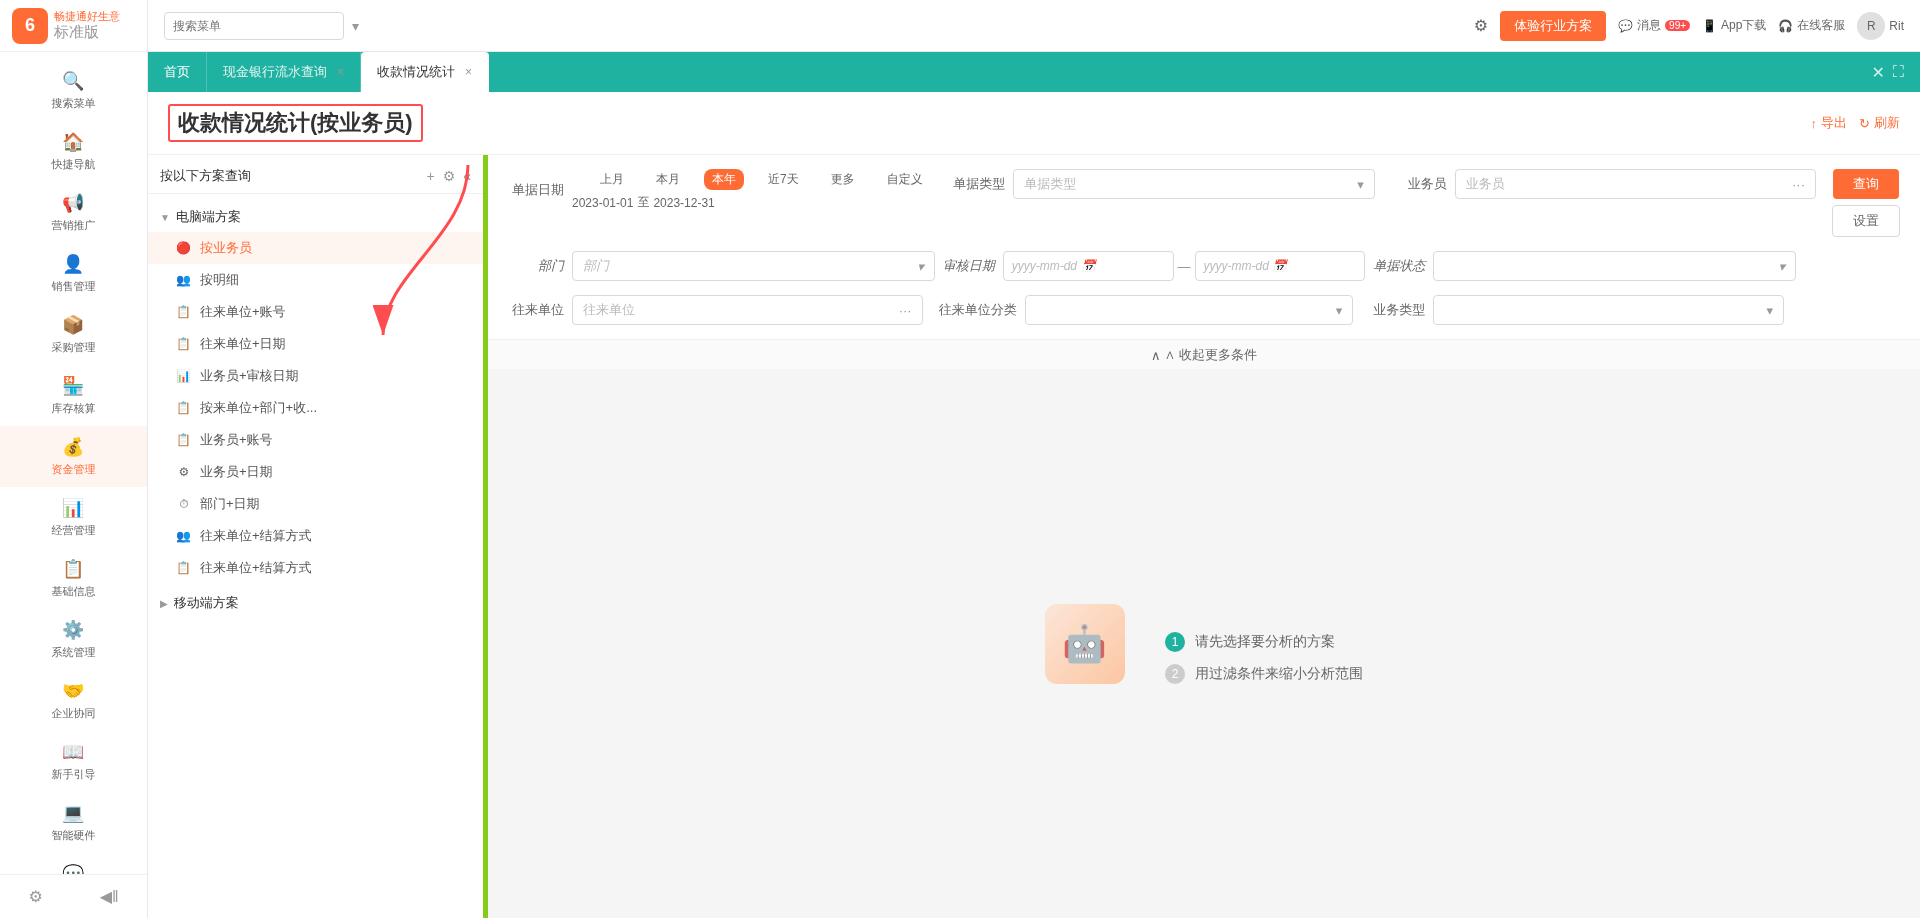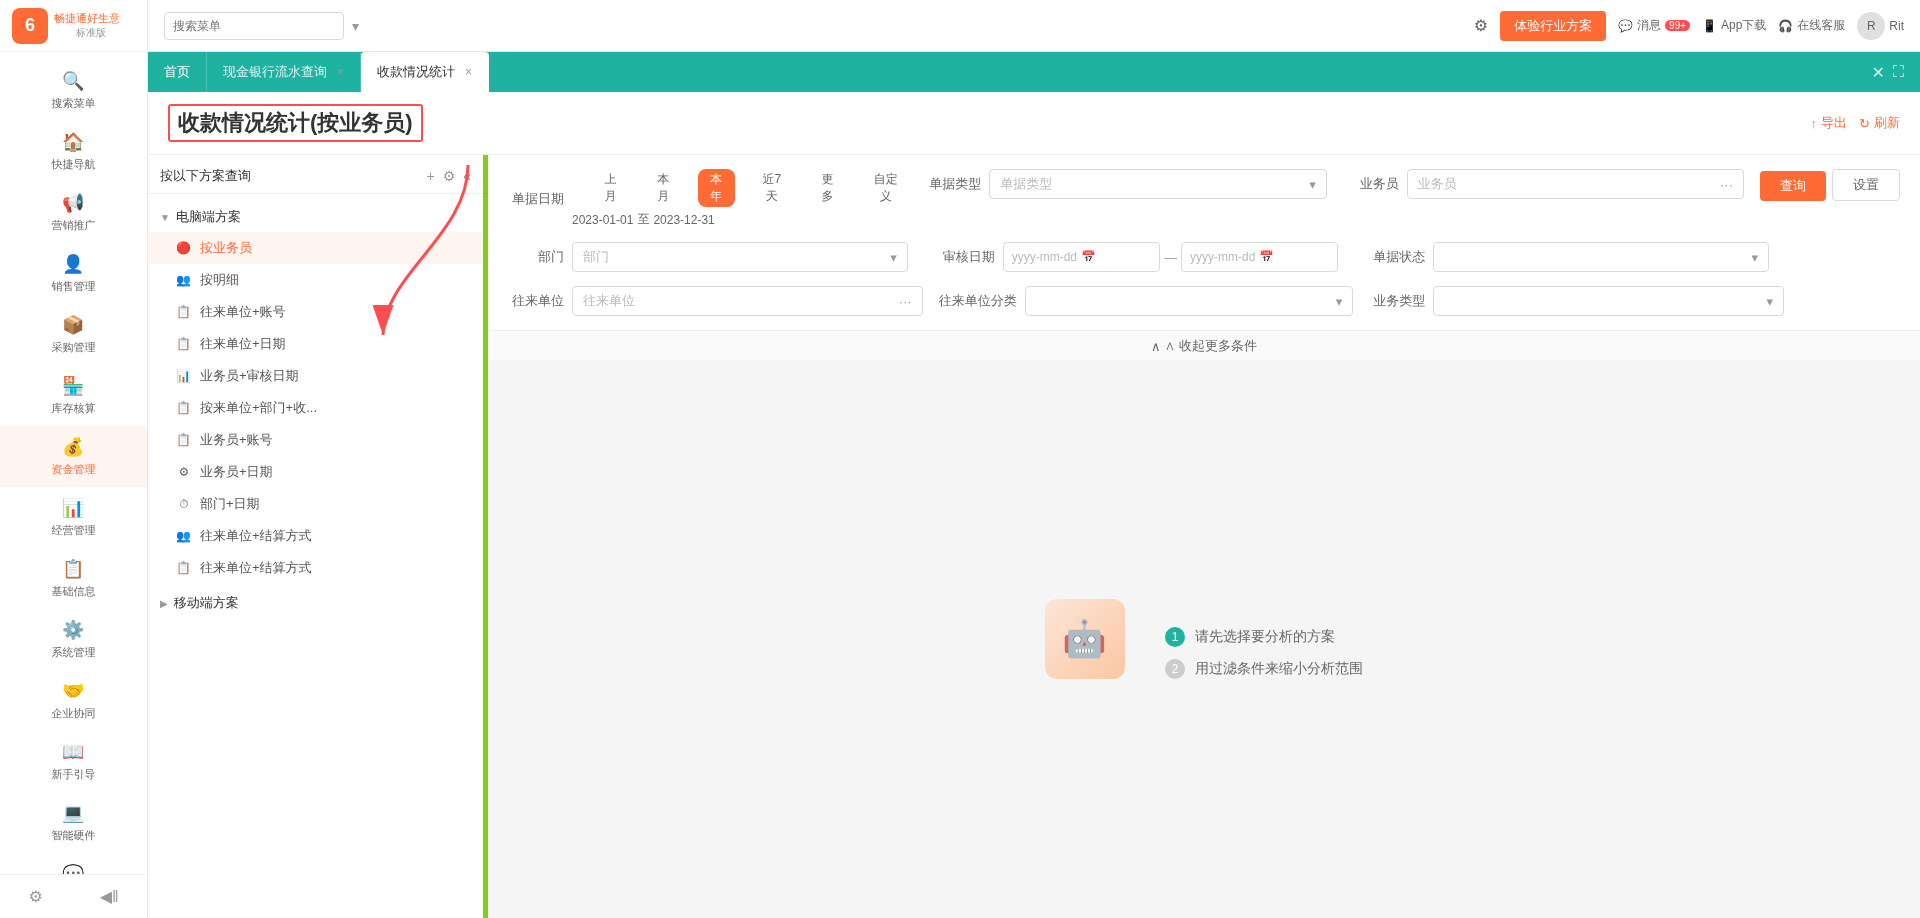--- a/index.html
+++ b/index.html
@@ -3,21 +3,21 @@
   <meta charset="utf-8">
   <style>
     * { box-sizing: border-box; margin: 0; padding: 0; }
     body { font-family: 'Microsoft YaHei', Arial, sans-serif; font-size: 13px; background: #f0f2f5; color: #333; display: flex; height: 918px; overflow: hidden; }
 
     
     .sidebar { width: 148px; background: #fff; display: flex; flex-direction: column; border-right: 1px solid #e8e8e8; flex-shrink: 0; }
     .sidebar-logo { height: 52px; display: flex; align-items: center; padding: 0 12px; background: #fff; border-bottom: 1px solid #f0f0f0; }
     .logo-icon { width: 36px; height: 36px; background: #ff6b35; border-radius: 8px; display: flex; align-items: center; justify-content: center; color: #fff; font-size: 18px; font-weight: bold; margin-right: 6px; }
     .logo-text { font-size: 11px; color: #ff6b35; line-height: 1.3; }
-    .logo-badge { font-size: 10px; color: #999; margin-left: 22px; }
+    .logo-badge { font-size: 15px; color: #999; }
     .sidebar-nav { flex: 1; overflow-y: auto; padding: 8px 0; }
     .nav-item { display: flex; flex-direction: column; align-items: center; padding: 10px 0; cursor: pointer; color: #666; font-size: 12px; gap: 4px; }
     .nav-item.active { color: #ff6b35; background: #fff5f0; }
     .nav-item .nav-icon { font-size: 18px; }
     .nav-item .nav-label { font-size: 11px; }
     .sidebar-bottom { padding: 8px 0; border-top: 1px solid #f0f0f0; display: flex; justify-content: space-around; }
     .sidebar-bottom-btn { color: #999; cursor: pointer; font-size: 16px; padding: 4px; }
 
     
     .main { flex: 1; display: flex; flex-direction: column; overflow: hidden; }
@@ -86,21 +86,21 @@
     
     .robot-img { width: 80px; height: 80px; background: linear-gradient(135deg, #ffe0cc, #ffb380); border-radius: 12px; display: flex; align-items: center; justify-content: center; font-size: 36px; color: #ff6b35; opacity: 0.7; }
 
     .main-content-wrapper { flex: 1; display: flex; flex-direction: column; overflow: hidden; }
     .filter-section { background: #fff; padding: 14px 20px; border-bottom: 1px solid #f0f0f0; flex-shrink: 0; }
     .filter-rows-container { display: flex; flex-direction: column; gap: 14px; }
     .filter-field { display: flex; align-items: center; gap: 8px; }
     .field-label { color: #666; font-size: 13px; white-space: nowrap; min-width: 56px; text-align: right; }
     .select-control { height: 30px; border: 1px solid #d9d9d9; border-radius: 4px; padding: 0 10px; font-size: 13px; display: flex; align-items: center; justify-content: space-between; cursor: pointer; flex: 1; background: #fff; gap: 8px; }
     .date-control { height: 30px; border: 1px solid #d9d9d9; border-radius: 4px; padding: 0 8px; font-size: 12px; color: #bbb; display: flex; align-items: center; gap: 4px; flex: 1; cursor: pointer; }
-    .right-action-col { display: flex; gap: 6px; align-items: flex-end; }
+    .right-action-col { display: flex; flex-direction: column; gap: 6px; align-items: center; }
 
     
     .red-box { border: 2px solid #ff4d4f; border-radius: 3px; }
   </style>
 </head>
 <body>
 
 <div class="sidebar">
   <div class="sidebar-logo">
     <div class="logo-icon">6</div>
@@ -350,21 +350,21 @@
                   <span style="color:#999;">···</span>
                 </div>
               </div>
 
               <div class="right-action-col">
                 <button class="query-btn">查询</button>
                 <button class="set-btn">设置</button>
               </div>
             </div>
 
-            <div style="display:grid; grid-template-columns: 1fr 1fr 1fr auto; gap:31px; align-items:center;">
+            <div style="display:grid; grid-template-columns: 1fr 1fr 1fr auto; gap:4px; align-items:center;font-style:italic;">
 
               <div class="filter-field">
                 <span class="field-label">部门</span>
                 <div class="select-control">
                   <span style="color:#bbb;">部门</span>
                   <span style="color:#999;">▾</span>
                 </div>
               </div>
 
               <div class="filter-field">

